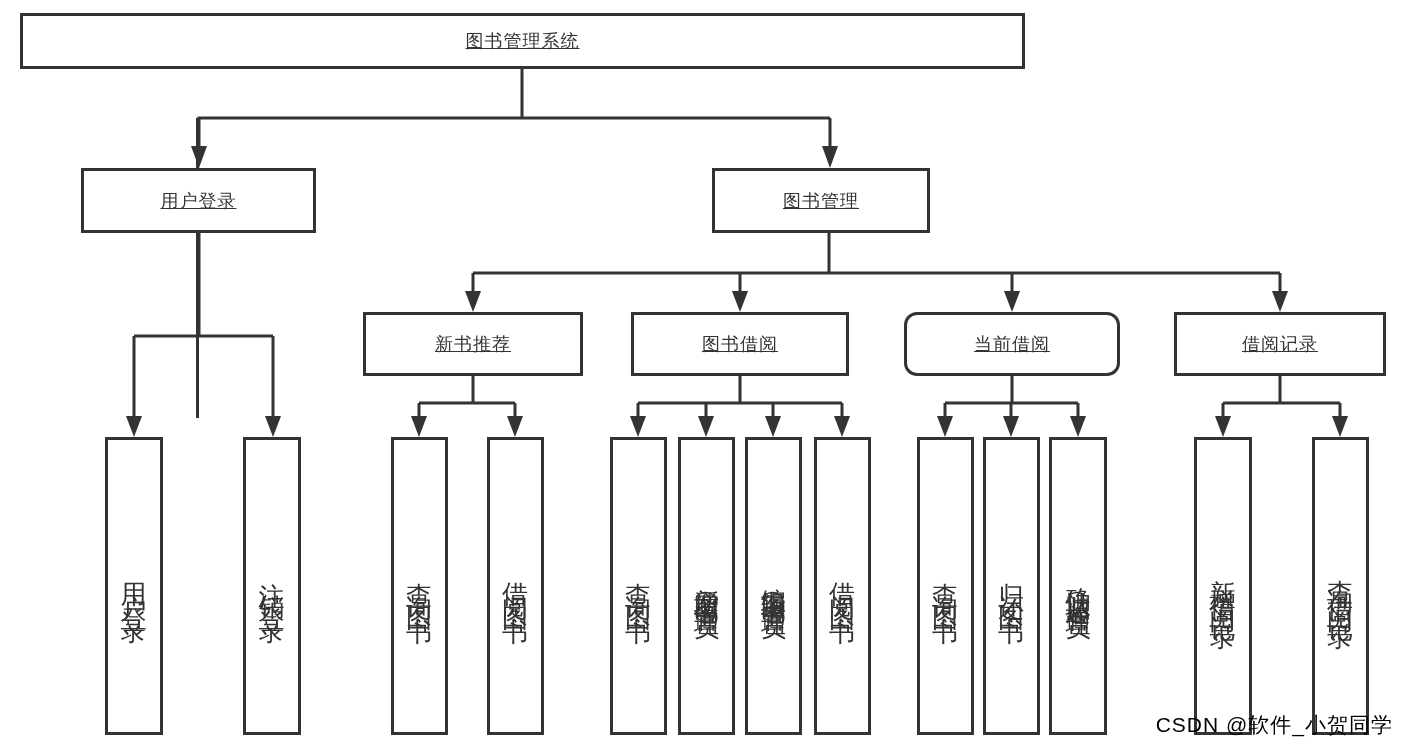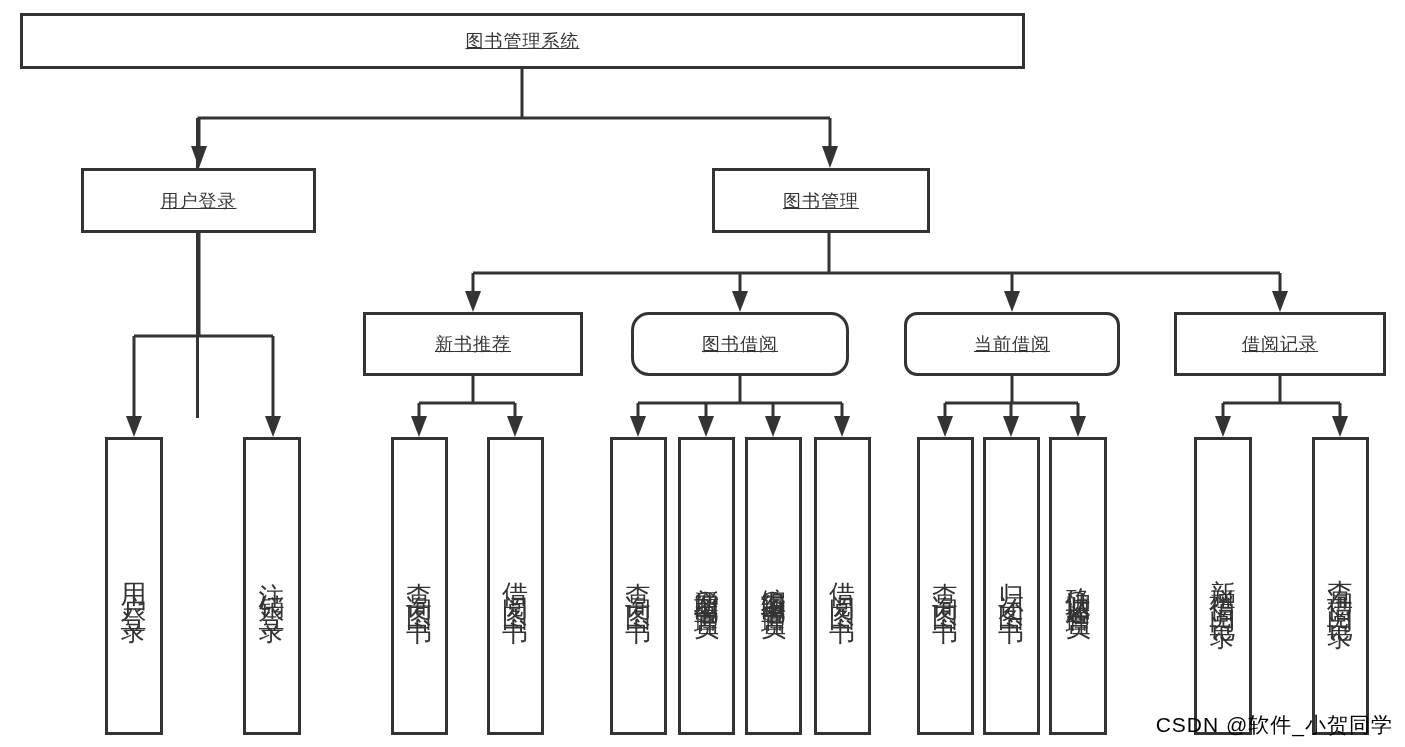--- a/index.html
+++ b/index.html
@@ -100,21 +100,21 @@
   <div class="node hnode" style="left:81px;top:168px;width:235px;height:65px;">
     <span>用户登录</span>
   </div>
   <div class="node hnode" style="left:712px;top:168px;width:218px;height:65px;">
     <span>图书管理</span>
   </div>
 
   <div class="node hnode" style="left:363px;top:312px;width:220px;height:64px;">
     <span>新书推荐</span>
   </div>
-  <div class="node hnode" style="left:631px;top:312px;width:218px;height:64px;border-radius:18px;">
+  <div class="node hnode" style="left:631px;top:312px;width:218px;height:64px;">
     <span>图书借阅</span>
   </div>
   <div class="node hnode" style="left:904px;top:312px;width:216px;height:64px;border-radius:13px;">
     <span>当前借阅</span>
   </div>
   <div class="node hnode" style="left:1174px;top:312px;width:212px;height:64px;">
     <span>借阅记录</span>
   </div>
 
   <div class="node vnode ls4" style="left:105px;top:437px;width:58px;height:298px;">

